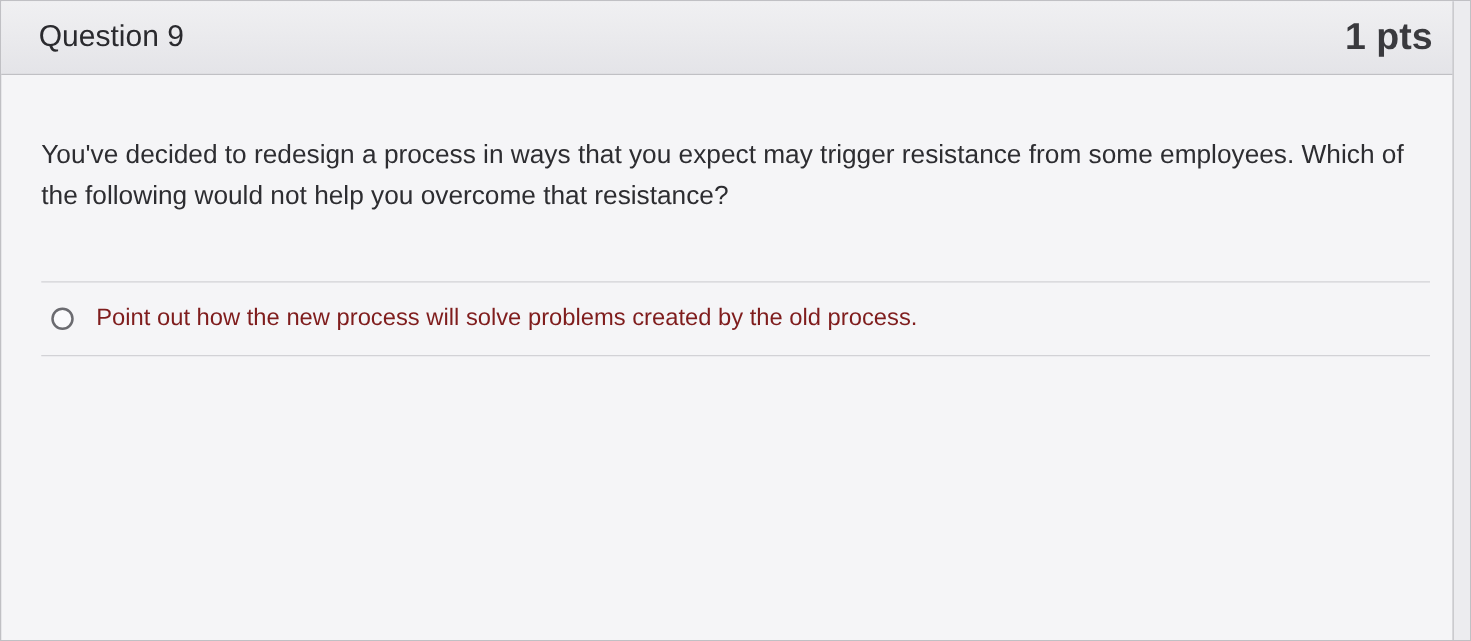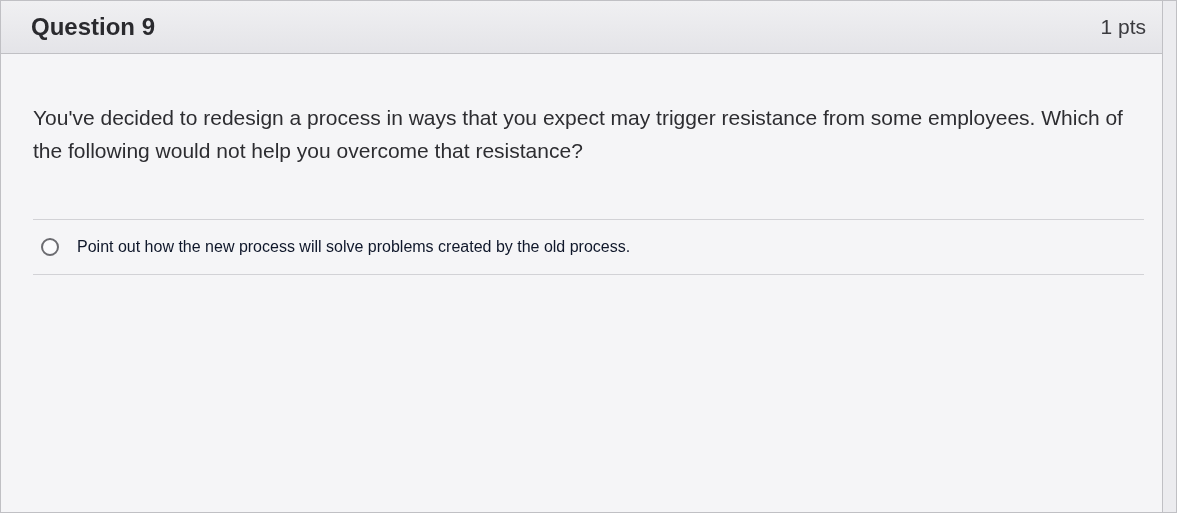--- a/index.html
+++ b/index.html
@@ -25,26 +25,26 @@
     .question-header {
       display: flex;
       justify-content: space-between;
       align-items: center;
       padding: 12px 30px;
       background: linear-gradient(to bottom, #f0f0f2, #e4e4e8);
       border-bottom: 1px solid #c0c0c4;
     }
     .question-title {
       font-size: 24px;
-      font-weight: bold;
+      font-weight: normal;
       color: #2a2a2e;
     }
     .question-points {
-      font-size: 21px;
-      font-weight: normal;
+      font-size: 30px;
+      font-weight: bold;
       color: #3a3a3e;
     }
     .question-body {
       padding: 48px 32px 24px 32px;
     }
     .question-text {
       font-size: 21px;
       color: #2d2d31;
       line-height: 1.55;
       margin-bottom: 52px;
@@ -62,22 +62,22 @@
     .radio-circle {
       width: 18px;
       height: 18px;
       border: 2px solid #6b6b70;
       border-radius: 50%;
       margin-right: 18px;
       flex-shrink: 0;
       background: #fafafc;
     }
     .option-text {
-      font-size: 16px;
-      color: #0f172a;
+      font-size: 19px;
+      color: #7f1d1d;
     }
     .right-edge {
       position: absolute;
       right: 0;
       top: 0;
       bottom: 0;
       width: 14px;
       border-left: 1px solid #c0c0c4;
       background: #ececef;
     }

